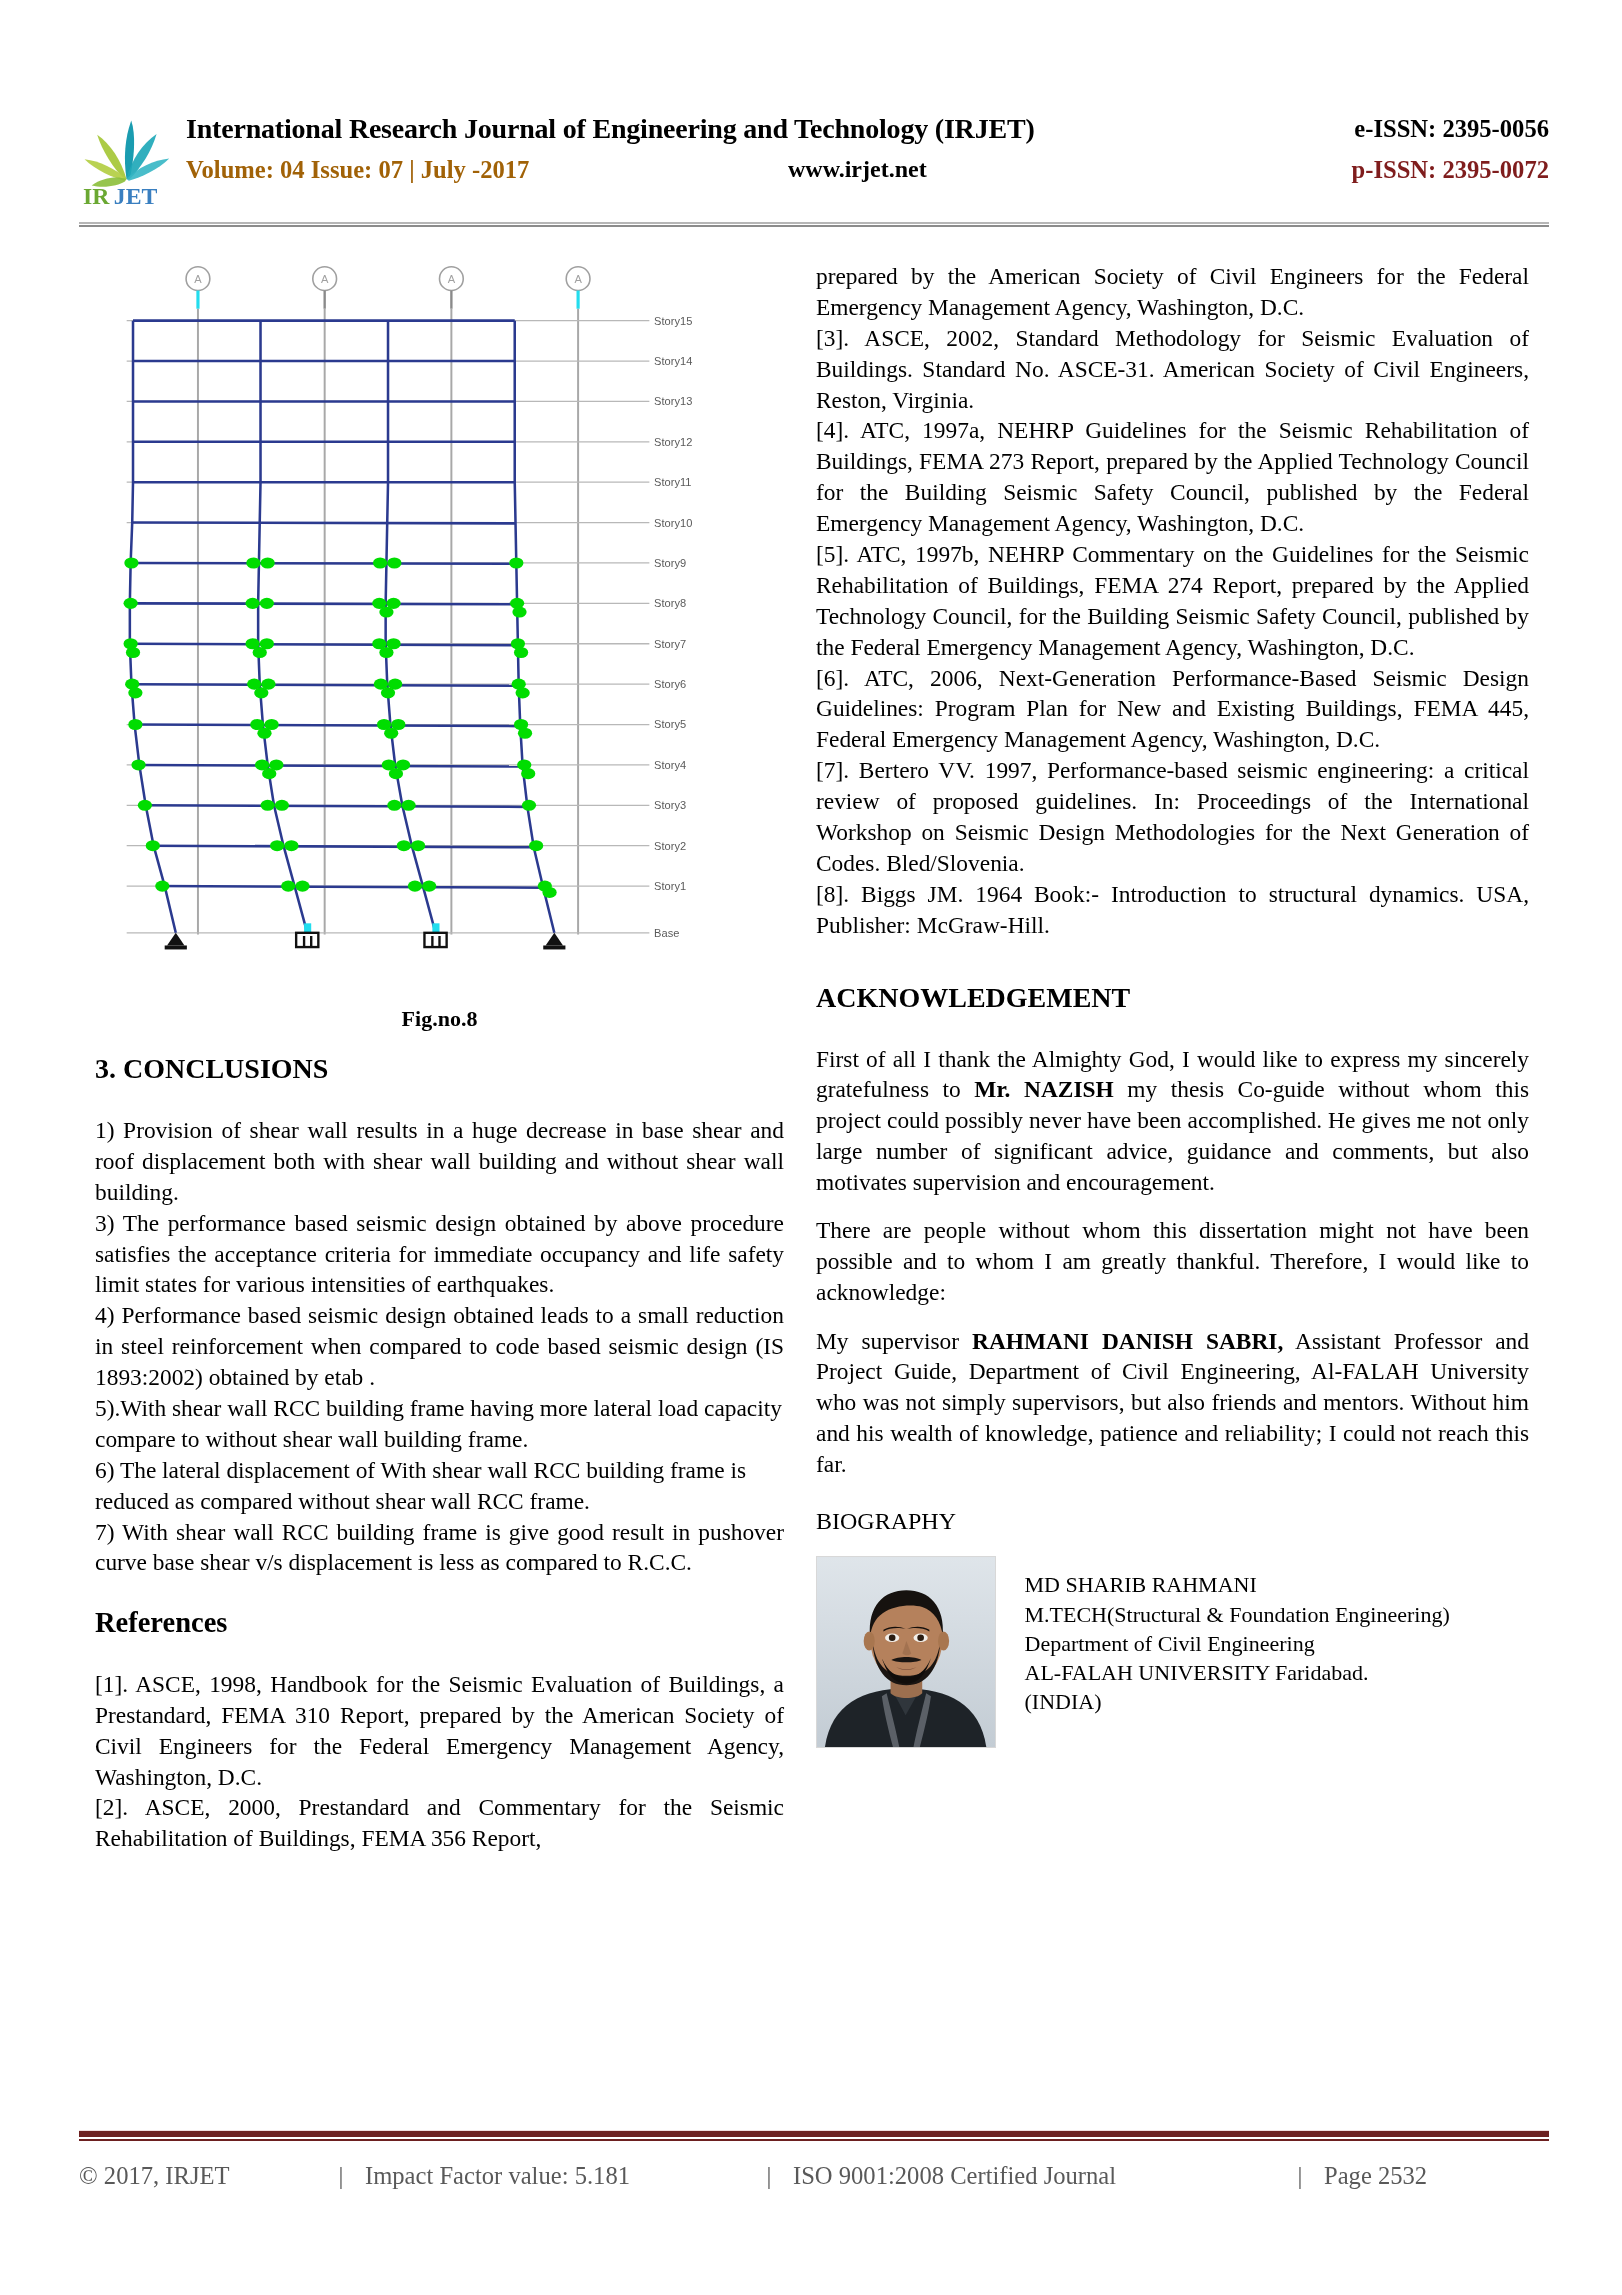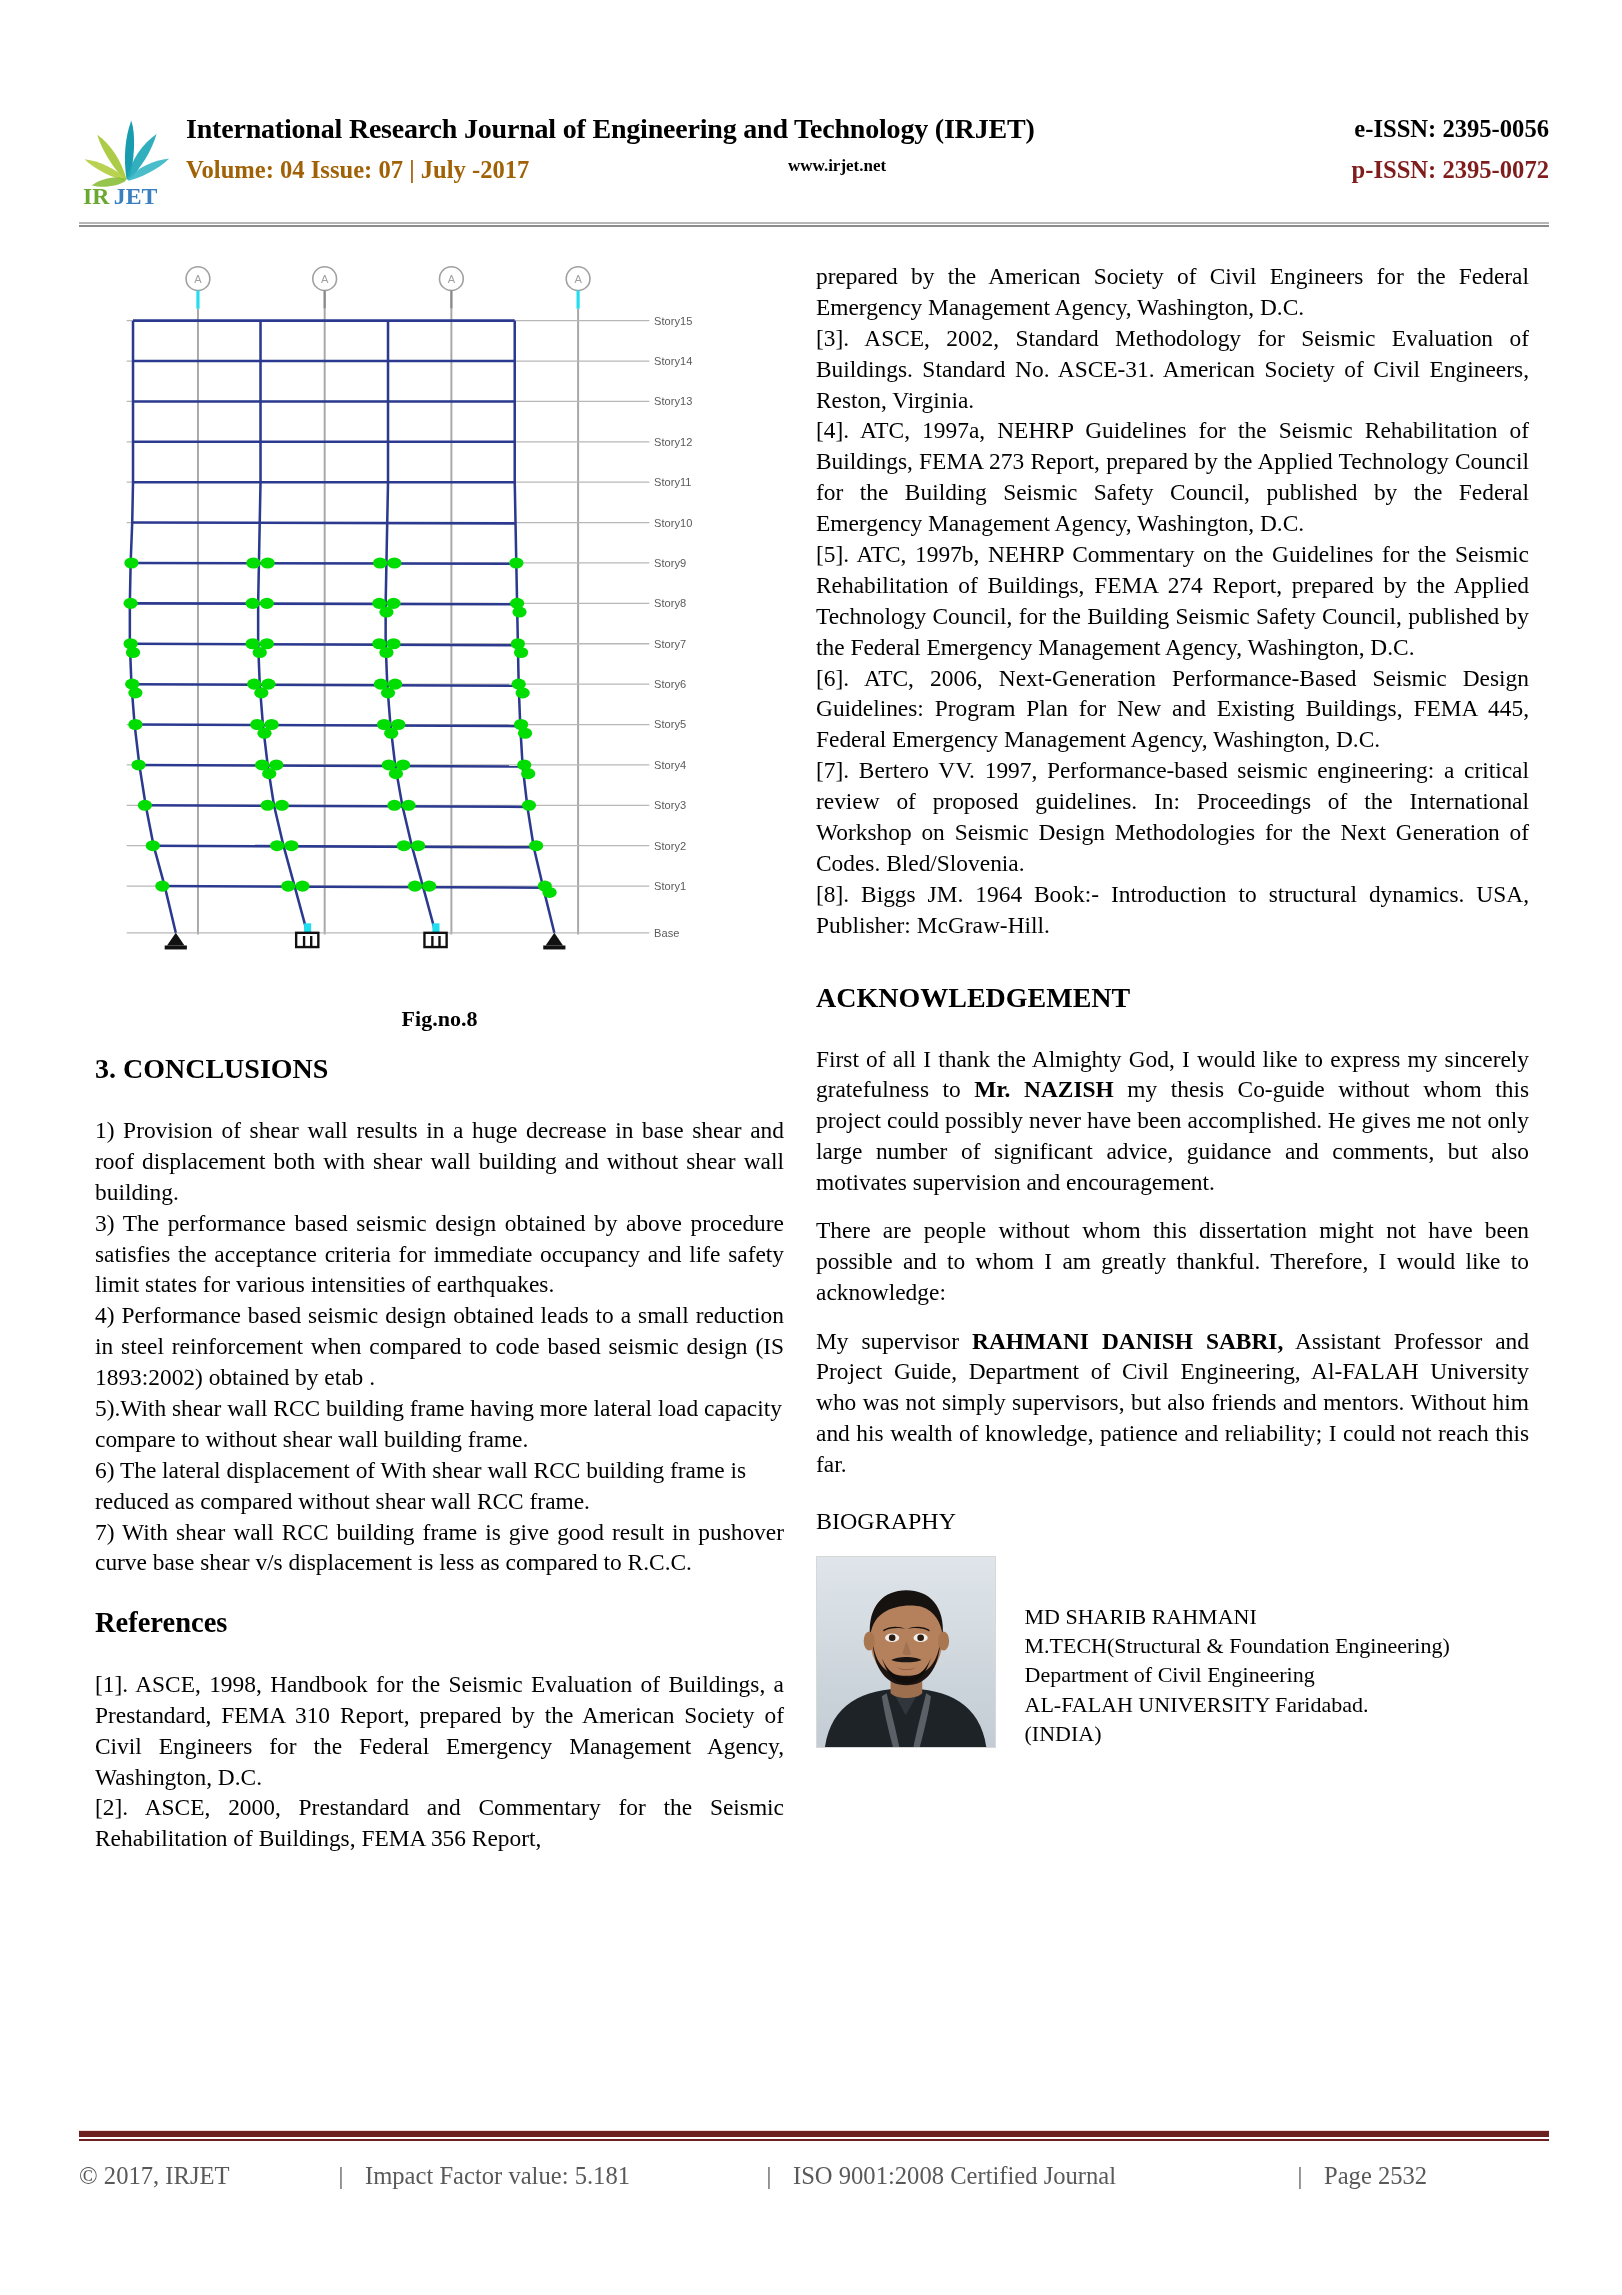--- a/index.html
+++ b/index.html
@@ -76,21 +76,21 @@
     position: absolute;
     left: 0; top: 0;
     font-size: 24.6px;
     font-weight: bold;
     color: #a16207;
     white-space: nowrap;
   }
   .hdr-url {
     position: absolute;
     left: 602px; top: 0;
-    font-size: 17px;
+    font-size: 24px;
     font-weight: bold;
     color: #000;
     white-space: nowrap;
   }
   .hdr-pissn {
     position: absolute;
     right: 0; top: 0;
     font-size: 24.6px;
     font-weight: bold;
     color: #7f1d1d;
@@ -163,21 +163,21 @@
     hyphens: none;
   }
   p.body.nojust { text-align: left; }
   .gap-sm { height: 17.4px; }
   .gap-md { height: 28.5px; }
   .gap-lg { height: 41px; }
 
   
   .bio-row {
     display: flex;
-    align-items: flex-end;
+    align-items: flex-start;
     gap: 28.5px;
     margin-top: 20.6px;
   }
   .bio-photo {
     width: 178px;
     height: 190px;
     flex: 0 0 178px;
     border: 0.8px solid #d8d8d8;
     position: relative;
     overflow: hidden;

